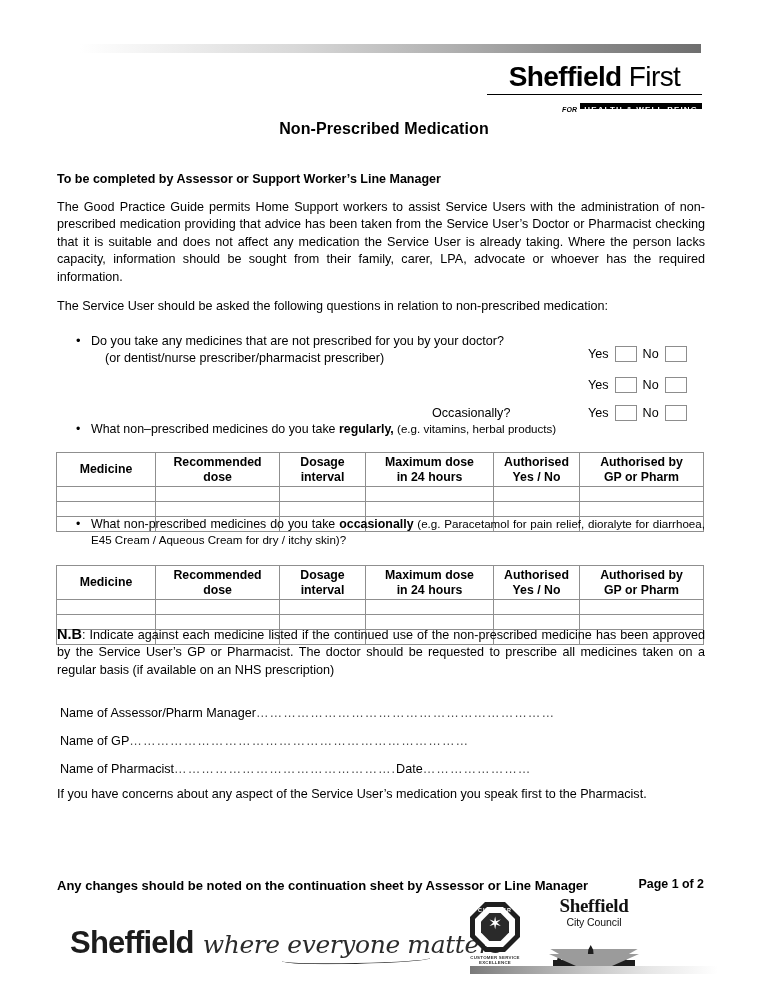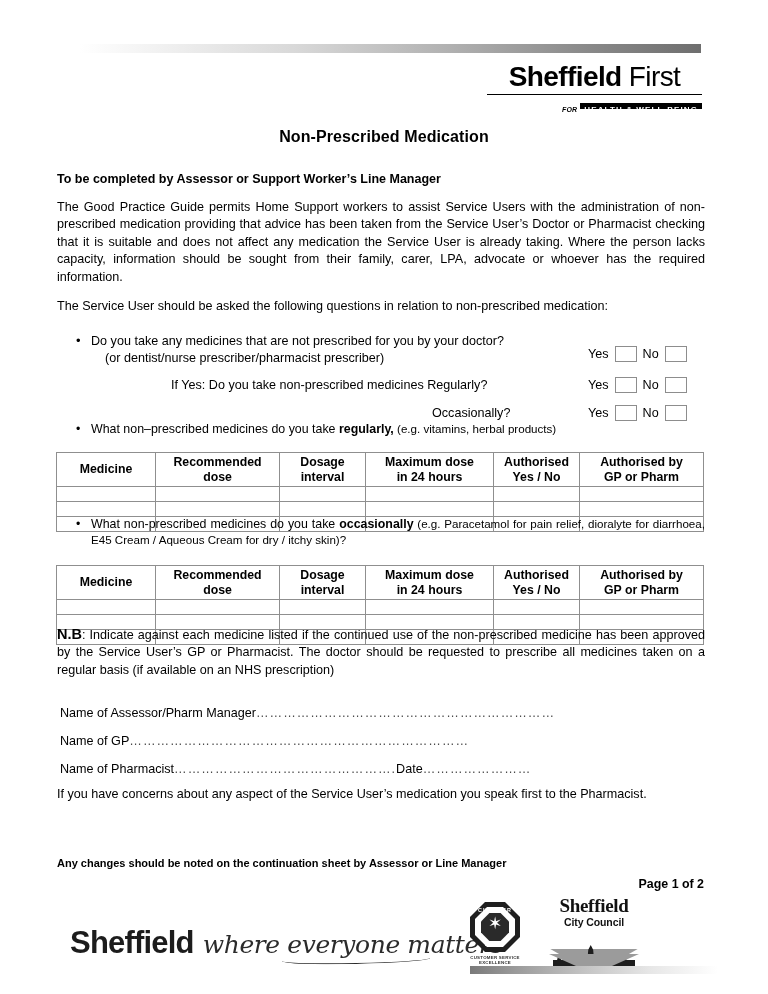--- a/index.html
+++ b/index.html
@@ -76,21 +76,20 @@
 
   
   .doc-title {
     position: absolute;
     left: 0; right: 0;
     top: 120px;
     text-align: center;
     font-size: 16px;
     font-weight: bold;
     letter-spacing: 0.1px;
-    margin-top: 8px;
   }
   .subtitle-box {
     position: absolute;
     left: 128px;
     top: 143px;
     width: 512px;
     height: 18px;
     border: 1px solid #9a9a9a;
     text-align: center;
     font-size: 12.5px;
@@ -246,23 +245,23 @@
     left: 57px;
     top: 786px;
     width: 648px;
     font-size: 12.6px;
     line-height: 17.4px;
   }
 
   .changes {
     position: absolute;
     left: 57px;
-    top: 857px;
+    top: 878px;
     width: 648px;
-    font-size: 11px;
+    font-size: 13px;
     font-weight: bold;
   }
 
   .pagenum {
     position: absolute;
     right: 64px;
     top: 877px;
     font-size: 12.4px;
     font-weight: bold;
   }
@@ -368,21 +367,21 @@
   .scc-name {
     font-family: "Liberation Serif", serif;
     font-size: 19px;
     font-weight: bold;
     line-height: 20px;
     color: #111;
     letter-spacing: -0.3px;
   }
   .scc-sub {
     font-size: 10.5px;
-    font-weight: bold;
+    font-weight: normal;
     line-height: 12px;
     color: #111;
     letter-spacing: -0.1px;
   }
   .scc-art {
     margin-top: 3px;
     width: 90px;
     height: 43px;
     position: relative;
     overflow: hidden;
@@ -445,21 +444,20 @@
   <div class="para p1">The Good Practice Guide permits Home Support workers to assist Service Users with the administration of non-prescribed medication providing that advice has been taken from the Service User’s Doctor or Pharmacist checking that it is suitable and does not affect any medication the Service User is already taking.  Where the person lacks capacity, information should be sought from their family, carer, LPA, advocate or whoever has the required information.</div>
   <div class="para p2">The Service User should be asked the following questions in relation to non-prescribed medication:</div>
 
   <div class="qblock">
     <div class="bullet-row">
       <span class="dot">•</span>
       <span>Do you take any medicines that are not prescribed for you by your doctor?</span>
     </div>
     <div class="q-indent">(or dentist/nurse prescriber/pharmacist prescriber)</div>
 
-    <div class="ifyes">If Yes:  Do you take non-prescribed medicines     Regularly?</div>
     <div class="occ-lbl">Occasionally?</div>
 
     <div class="yn" style="left:531px; top:13px;">
       <span class="lbl">Yes</span>
       <span class="chk"></span>
       <span class="lbl">No</span>
       <span class="chk"></span>
     </div>
 
     <div class="yn" style="left:531px; top:44px;">

